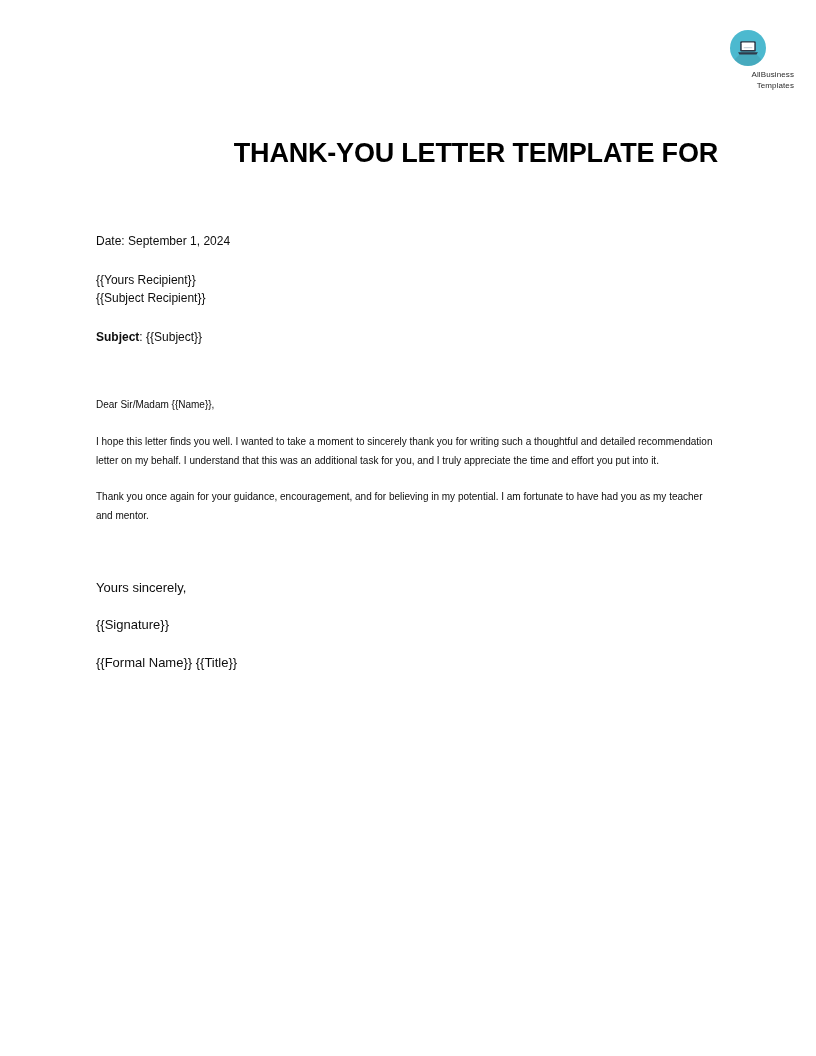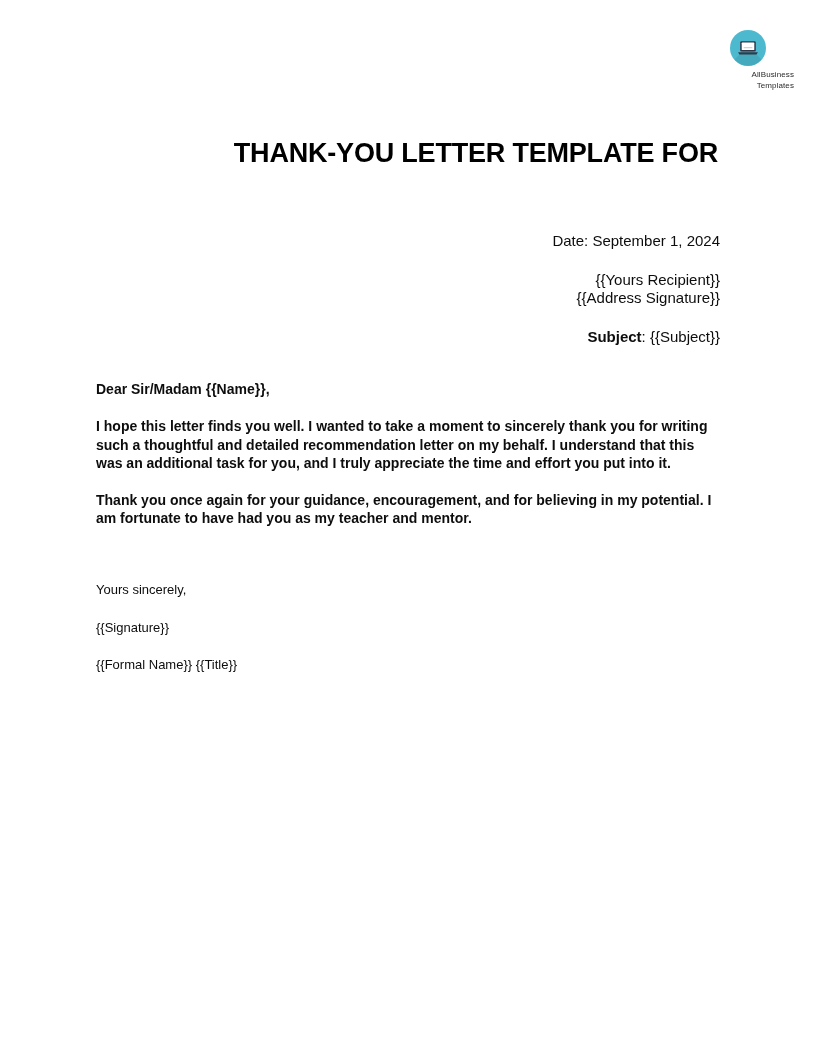--- a/index.html
+++ b/index.html
@@ -71,33 +71,31 @@
   }
 
   
   .letter {
     position: absolute;
     top: 232px;
     left: 96px;
     width: 624px;
   }
   .meta {
-    font-size: 15px;
+    font-size: 12px;
     line-height: 18.5px;
-    text-align: right;
   }
   .meta .gap-sm { height: 20px; }
   .meta .line { white-space: nowrap; }
   .bold { font-weight: bold; }
 
   .body-text {
-    font-size: 14px;
+    font-size: 10px;
     line-height: 18.4px;
-    margin-top: 34px;
-    font-weight: bold;
+    margin-top: 50px;
   }
   .body-text p {
     margin: 0 0 18px 0;
   }
   .body-text p.salutation { margin-bottom: 19px; }
   .body-text p.last-para { margin-bottom: 0; }
 
   .closing {
     font-size: 13px;
     line-height: 18.4px;
@@ -128,21 +126,21 @@
 <h1 class="doc-title">
   <span>THANK-YOU LETTER TEMPLATE FOR</span><br>
 </h1>
 
 <div class="letter">
 
   <div class="meta">
     <div class="line">Date: September 1, 2024</div>
     <div class="gap-sm"></div>
     <div class="line">{{Yours Recipient}}</div>
-    <div class="line">{{Address Signature}}</div>
+    <div class="line">{{Subject Recipient}}</div>
     <div class="gap-sm"></div>
     <div class="line"><span class="bold">Subject</span><span>: </span><span>{{Subject}}</span></div>
   </div>
 
   <div class="body-text">
     <p class="salutation">Dear Sir/Madam {{Name}},</p>
     <p>I hope this letter finds you well. I wanted to take a moment to sincerely thank you for writing such a thoughtful and detailed recommendation letter on my behalf. I understand that this was an additional task for you, and I truly appreciate the time and effort you put into it.</p>
     <p class="last-para">Thank you once again for your guidance, encouragement, and for believing in my potential. I am fortunate to have had you as my teacher and mentor.</p>
   </div>
 

